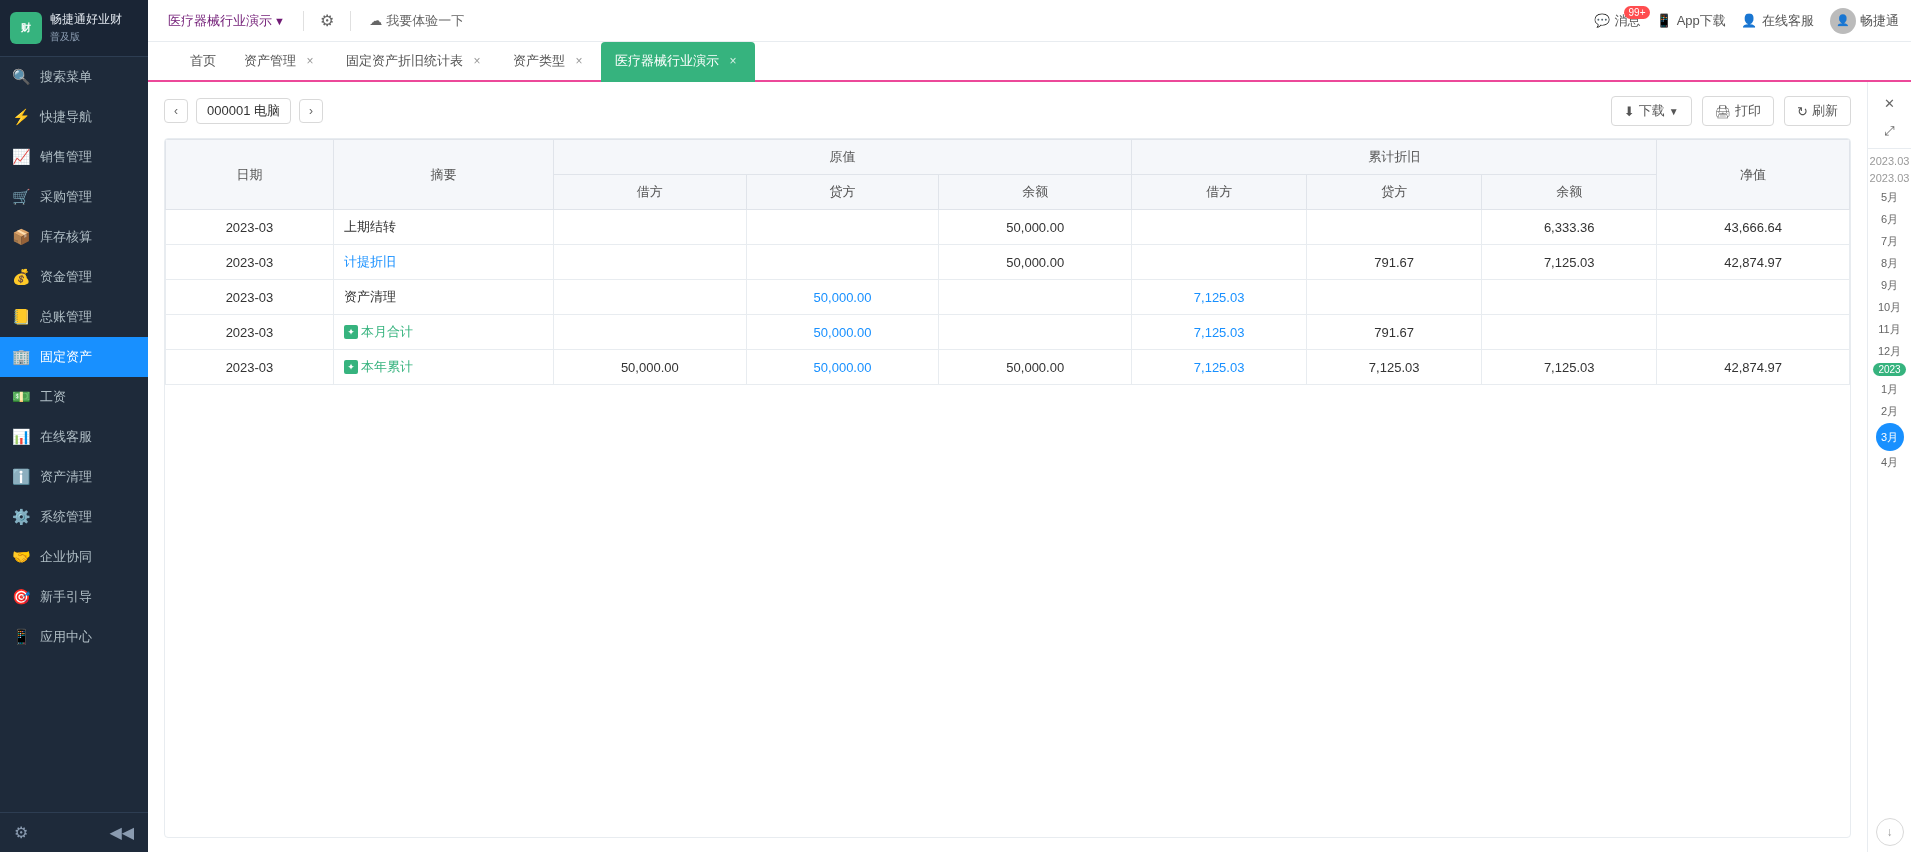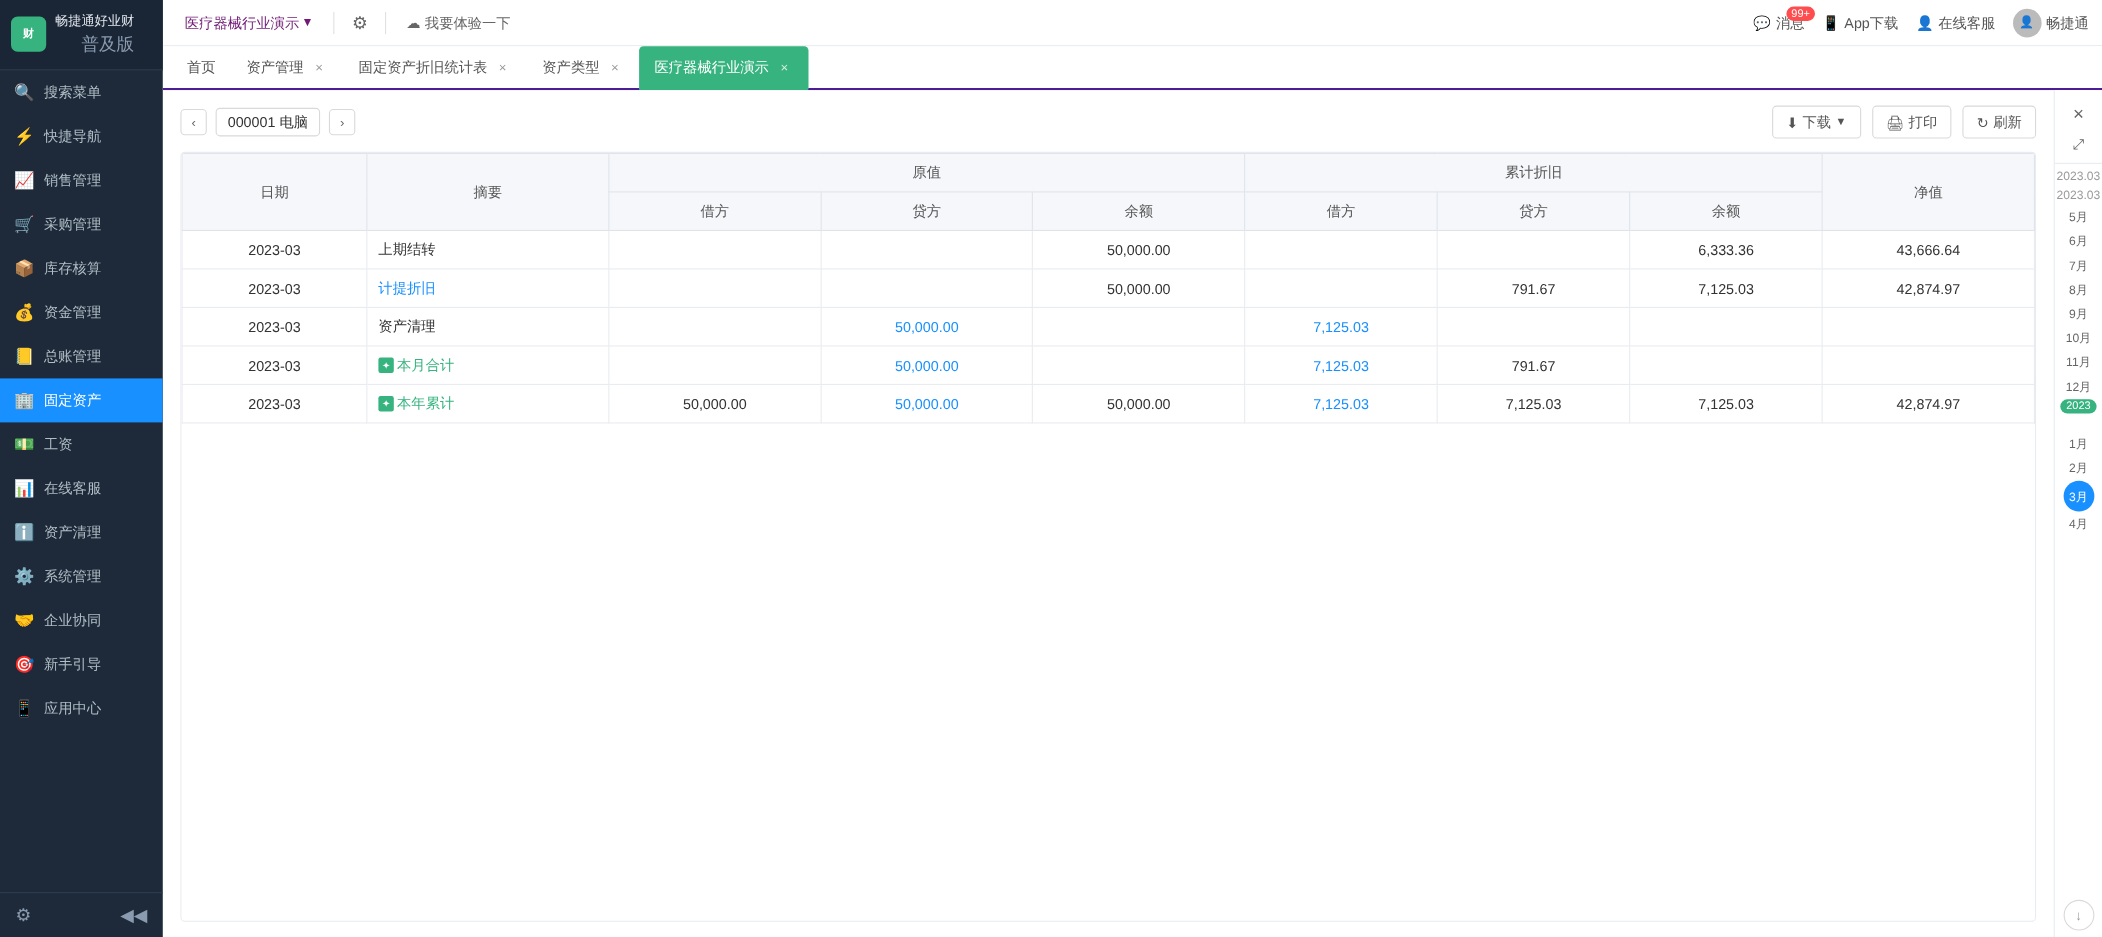--- a/index.html
+++ b/index.html
@@ -24,21 +24,21 @@
     }
     .sidebar-logo-icon {
       width: 32px; height: 32px;
       background: #36b37e;
       border-radius: 6px;
       display: flex; align-items: center; justify-content: center;
       color: white; font-size: 10px; font-weight: bold; margin-right: 8px;
       flex-shrink: 0;
     }
     .sidebar-logo-text { font-size: 12px; color: #e0e6ed; line-height: 1.3; }
-    .sidebar-logo-sub { font-size: 16px; color: #8a9bb0; margin-top: 2px; text-align: right; }
+    .sidebar-logo-sub { font-size: 10px; color: #8a9bb0; margin-top: 2px; }
     .sidebar-scroll { flex: 1; overflow-y: auto; }
     .sidebar-scroll::-webkit-scrollbar { width: 4px; }
     .sidebar-scroll::-webkit-scrollbar-thumb { background: #3d4f65; border-radius: 2px; }
     .sidebar-item {
       display: flex; align-items: center;
       padding: 10px 12px;
       cursor: pointer;
       color: #b0bec5;
       font-size: 13px;
       transition: background 0.2s;
@@ -104,23 +104,23 @@
     .user-avatar {
       width: 26px; height: 26px; border-radius: 50%;
       background: #bbb;
       display: flex; align-items: center; justify-content: center;
       font-size: 11px; color: white;
     }
 
     
     .tabs-bar {
       background: #fff;
-      border-bottom: 2px solid #4c1d95;
+      border-bottom: 2px solid #ec4899;
       display: flex; align-items: flex-end;
-      padding: 0 8px;
+      padding: 0 28px;
       gap: 0;
       height: 40px;
     }
     .tab-item {
       padding: 0 14px;
       height: 40px;
       display: flex; align-items: center; gap: 6px;
       cursor: pointer;
       color: #555;
       font-size: 13px;
@@ -287,21 +287,21 @@
       width: 28px; height: 28px;
       display: flex; align-items: center; justify-content: center;
       margin: 0 auto;
     }
     .year-badge {
       background: #36b37e;
       color: white;
       border-radius: 10px;
       font-size: 10px;
       padding: 1px 5px;
-      margin-bottom: 16px;
+      margin-bottom: 2px;
     }
     .panel-bottom { padding-bottom: 6px; }
     .down-arrow-btn {
       width: 28px; height: 28px;
       border: 1px solid #d9d9d9;
       border-radius: 50%;
       display: flex; align-items: center; justify-content: center;
       cursor: pointer; color: #999; font-size: 12px;
     }
   </style>

